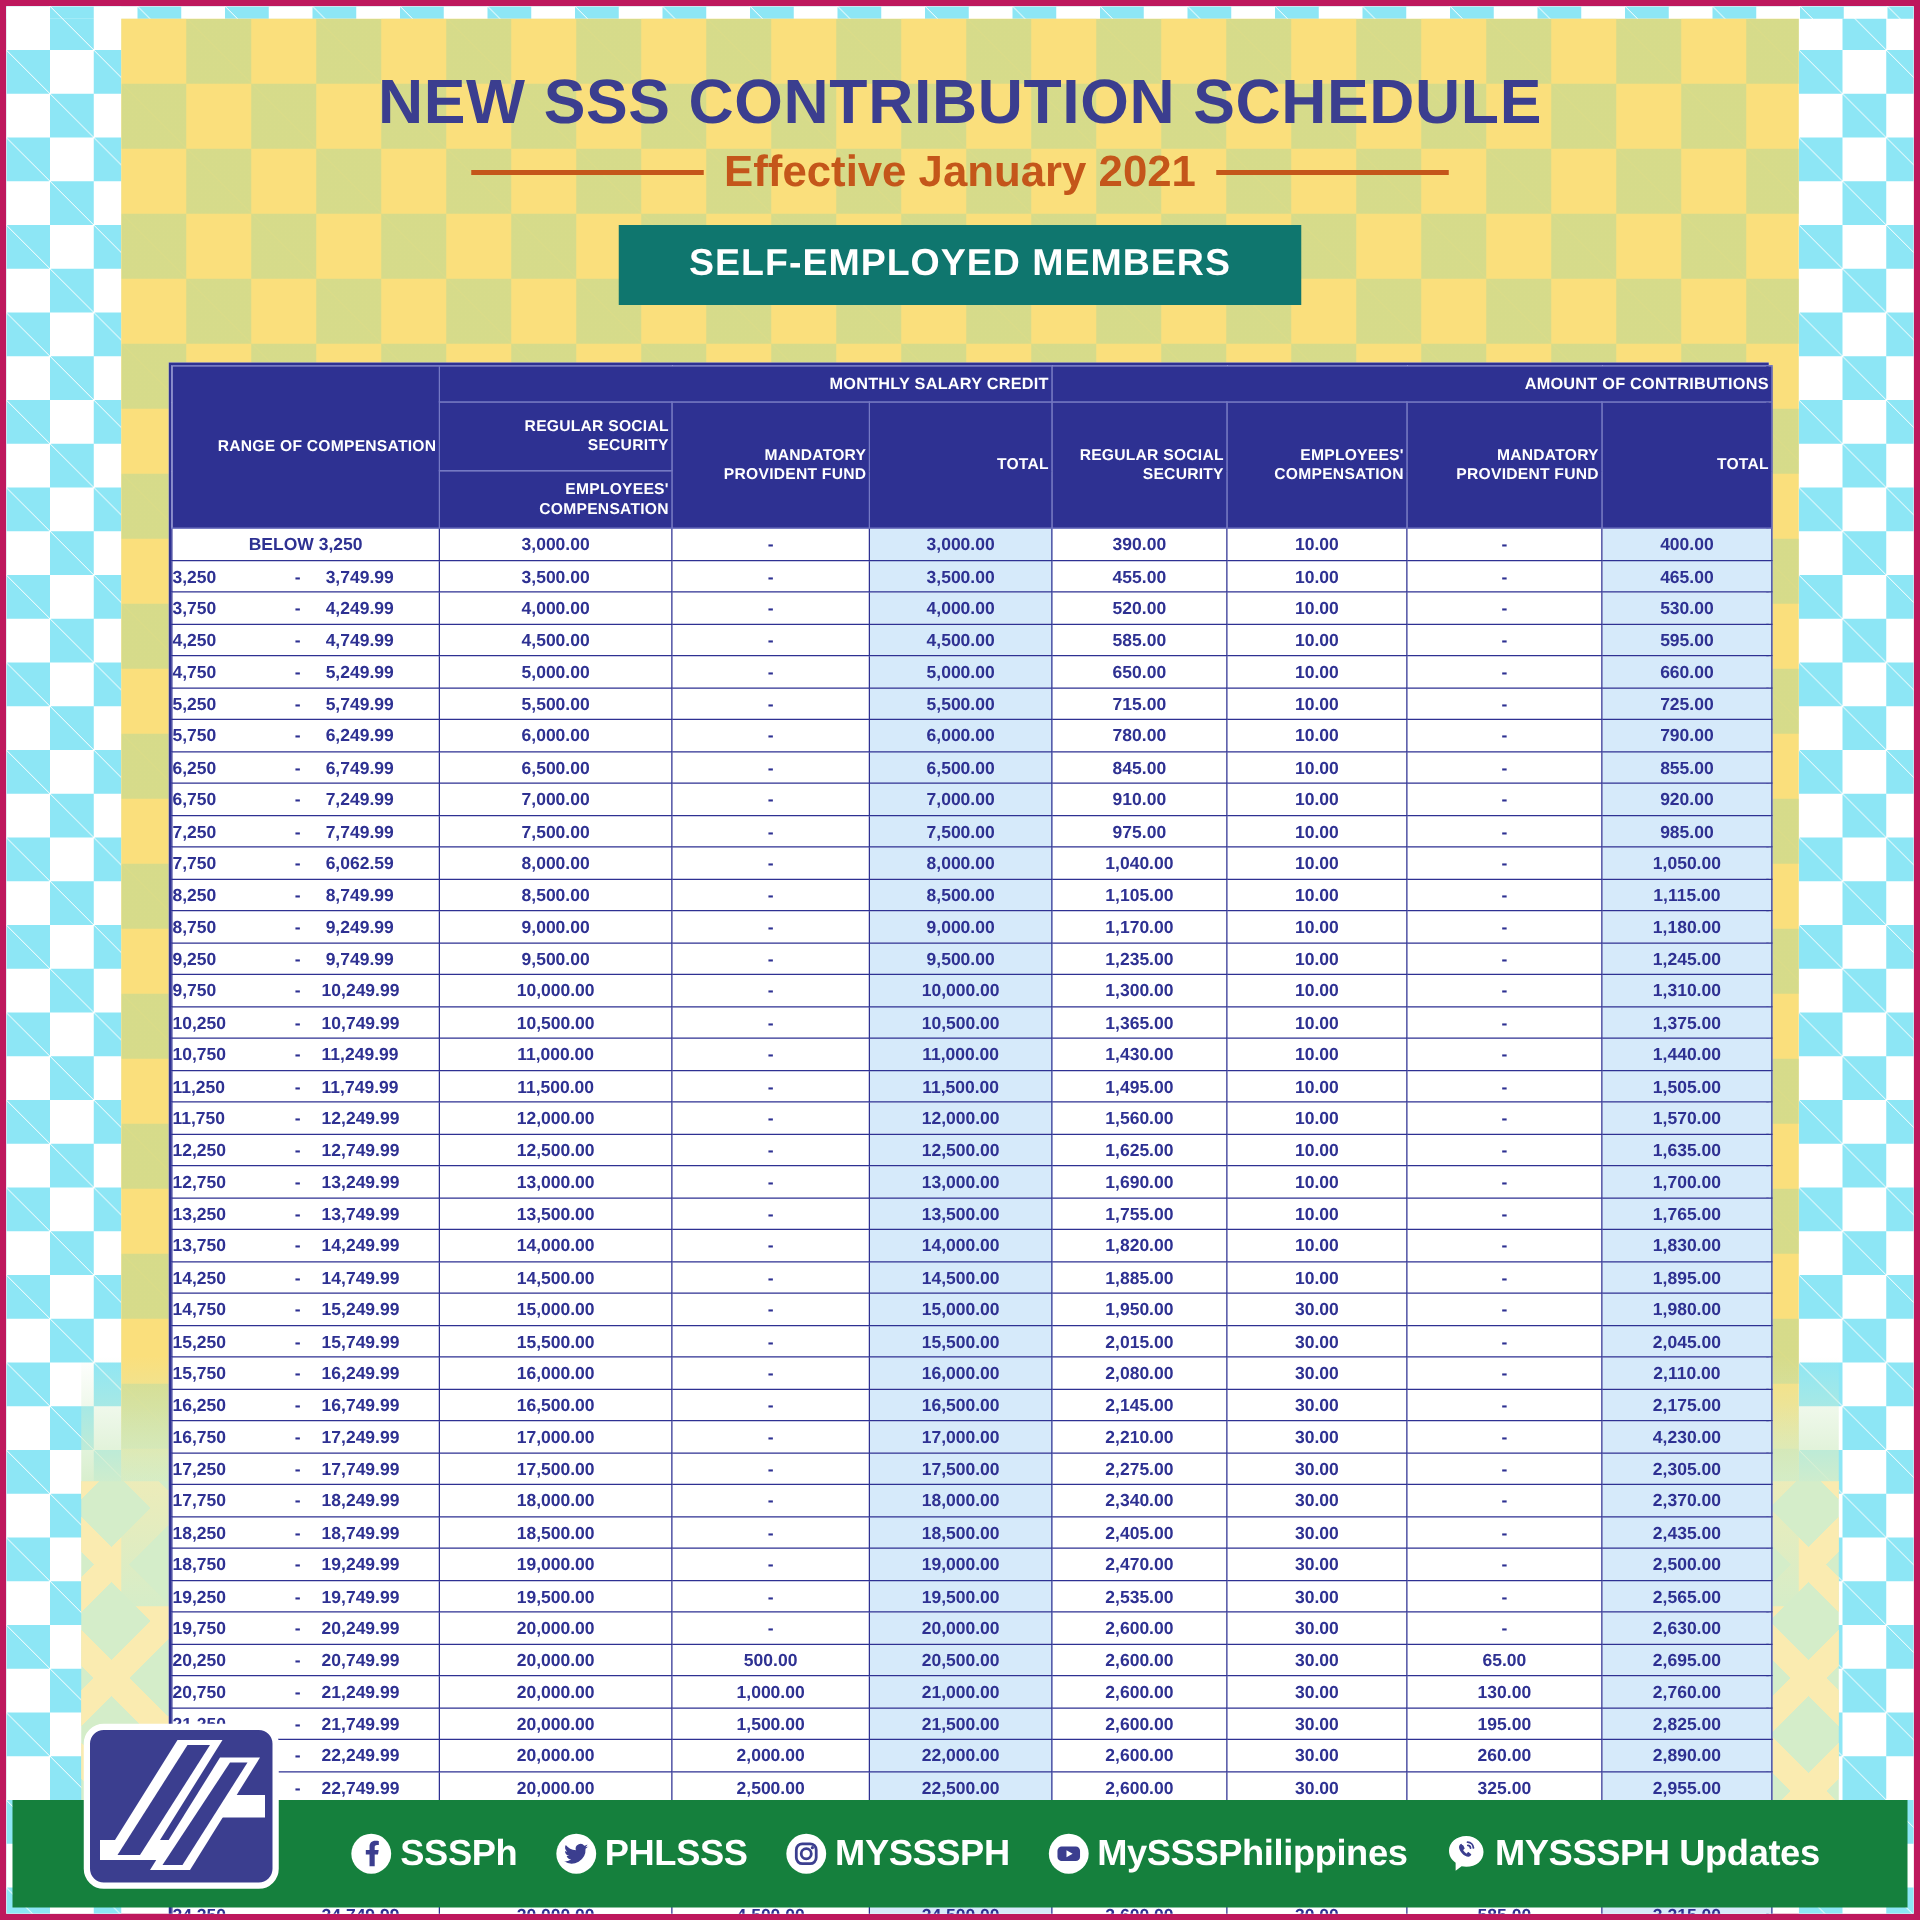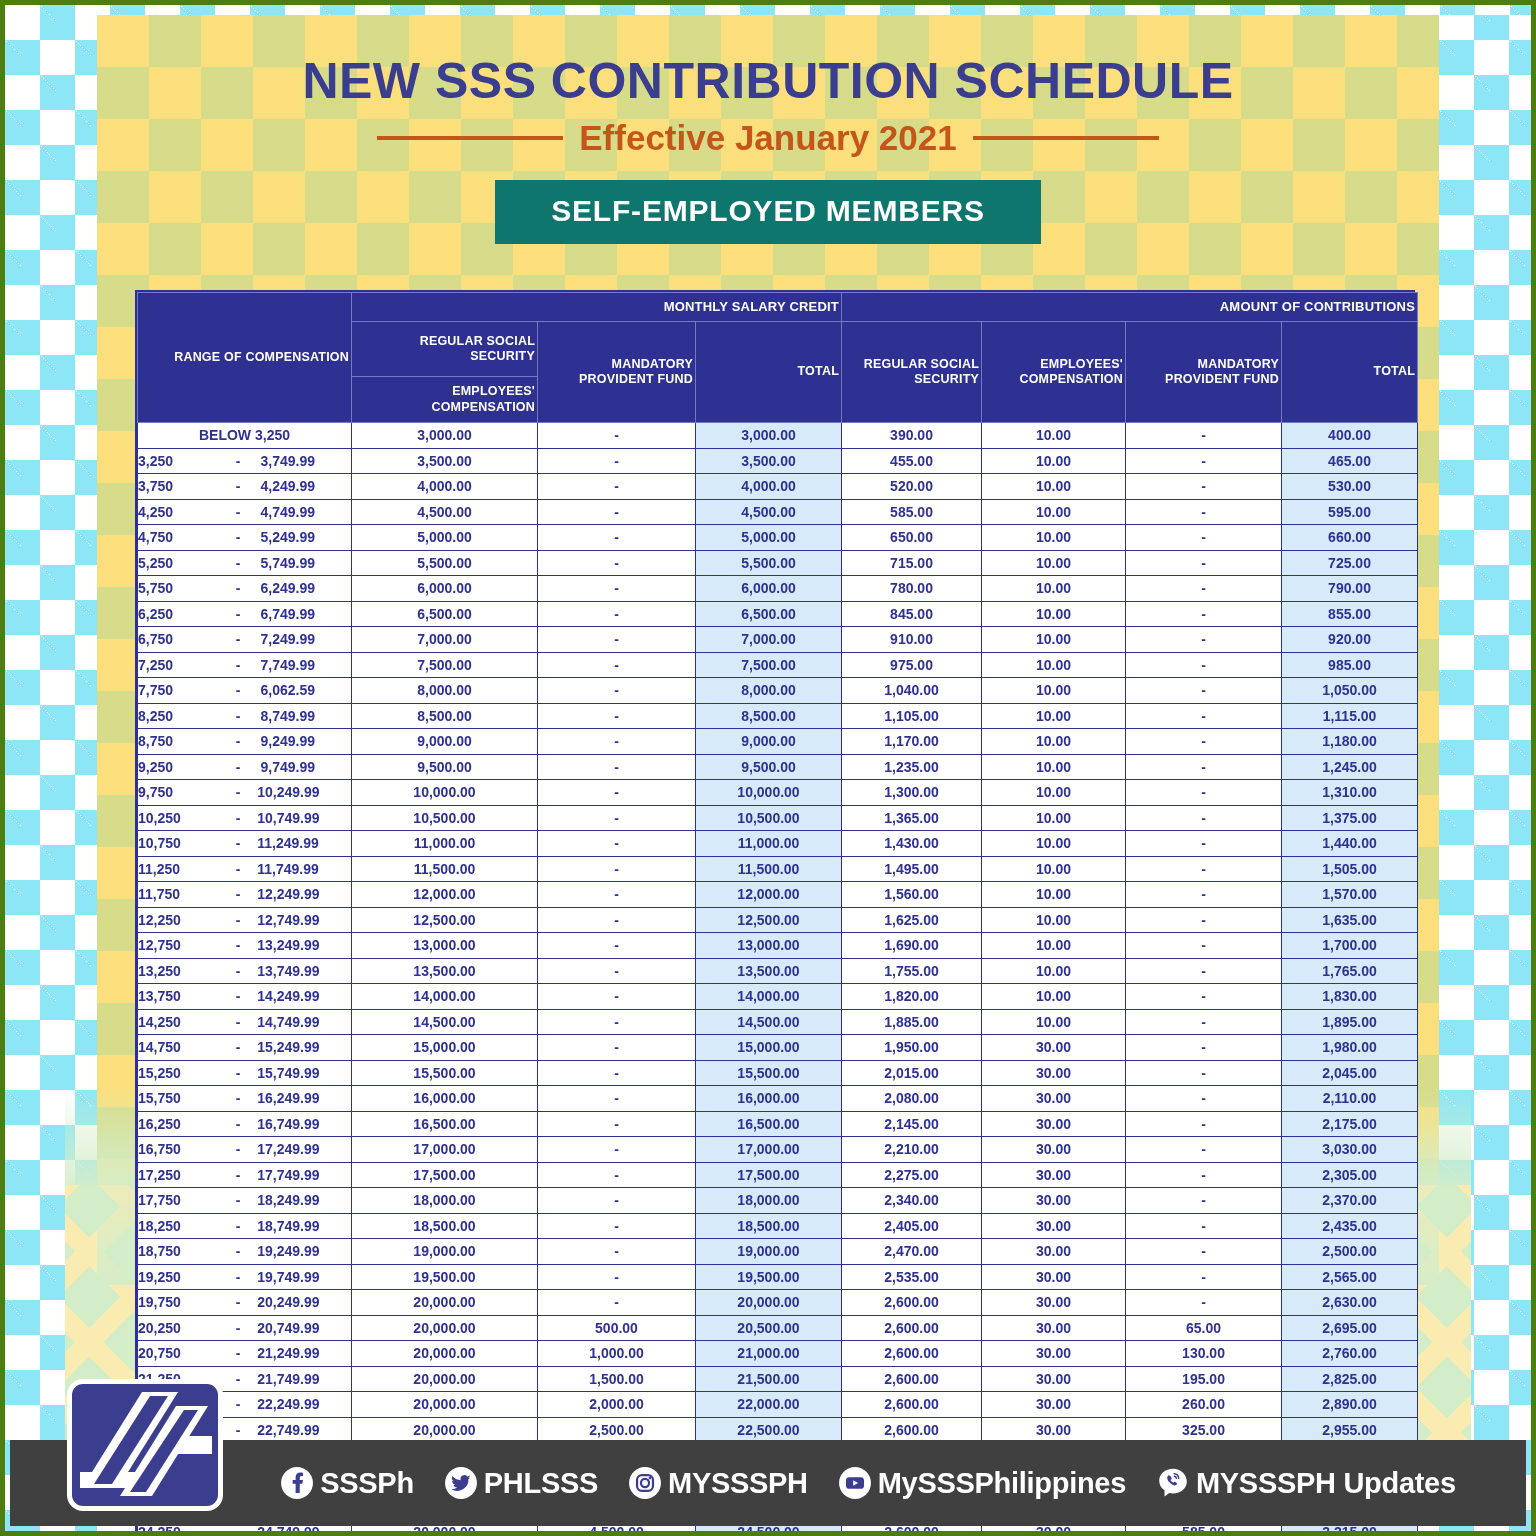--- a/index.html
+++ b/index.html
@@ -9,21 +9,21 @@
     background: #ffffff;
     position: relative;
     overflow: hidden;
   }
 
   
   #poster {
     position: absolute;
     inset: 0;
     background: #FFFFFF;
-    border: 5px solid #4d7c0f;
+    border: 5px solid #be185d;
     overflow: hidden;
     text-decoration: underline;
   }
 
   
   .edge-pattern {
     position: absolute;
     background-color: #FFFFFF;
     background-image:
       linear-gradient(45deg, #8DE6F5 25%, transparent 25%, transparent 75%, #8DE6F5 75%),
@@ -172,21 +172,21 @@
   col.c-aec   { width: 144px; }
   col.c-ampf  { width: 156px; }
   col.c-tot2  { width: 136px; }
 
   
   .footer-bar {
     position: absolute;
     left: 5px; right: 5px;
     bottom: 5px;
     height: 86px;
-    background: #404040;
+    background: #15803d;
     z-index: 7;
     display: flex;
     align-items: center;
     justify-content: center;
     gap: 30px;
     padding-left: 200px;
   }
   .social {
     display: flex;
     align-items: center;
@@ -722,21 +722,21 @@
                   <span class="range-dash">-</span>
                   <span class="range-hi">17,249.99</span>
                 </div>
               </td>
               <td>17,000.00</td>
               <td>-</td>
               <td class="total-hl">17,000.00</td>
               <td>2,210.00</td>
               <td>30.00</td>
               <td>-</td>
-              <td class="total-hl">3,030.00</td>
+              <td class="total-hl">4,230.00</td>
             </tr>
             <tr>
               <td class="range-cell">
                 <div class="range-inner">
                   <span class="range-lo">17,250</span>
                   <span class="range-dash">-</span>
                   <span class="range-hi">17,749.99</span>
                 </div>
               </td>
               <td>17,500.00</td>

